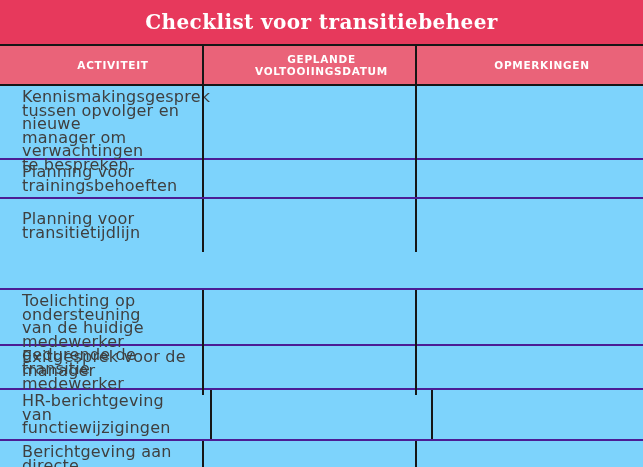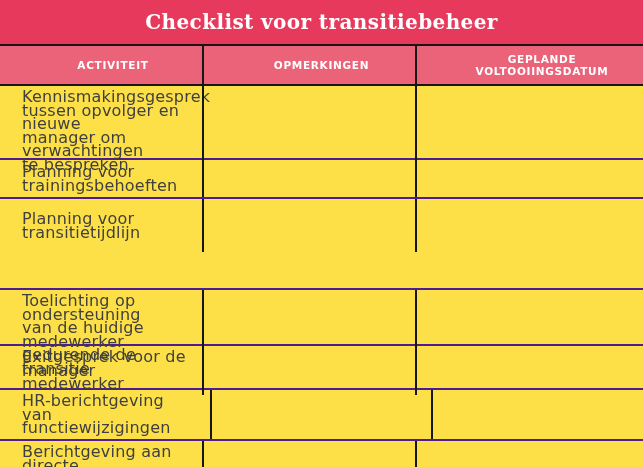--- a/index.html
+++ b/index.html
@@ -1,21 +1,21 @@
 <!DOCTYPE html>
 <html><head>
 <meta charset="utf-8">
 <style>
   html, body { margin: 0; padding: 0; background: #ffffff; }
   .page {
     width: 643px;
     height: 467px;
     box-sizing: border-box;
     font-family: "DejaVu Sans", "Liberation Sans", sans-serif;
-    background: #fde047;
+    background: #7dd3fc;
     overflow: hidden;
   }
   .title-bar {
     height: 44px;
     background: #E7395C;
     display: flex;
     align-items: center;
     justify-content: center;
   }
   .title-bar h1 {
@@ -78,22 +78,22 @@
 <body>
 
 <div class="page">
 
   <div class="title-bar">
     <h1>Checklist voor transitiebeheer</h1>
   </div>
 
   <div class="header-row">
     <div class="header-cell col1">ACTIVITEIT</div>
+    <div class="header-cell col2">GEPLANDE VOLTOOIINGSDATUM</div>
     <div class="header-cell col3">OPMERKINGEN</div>
-    <div class="header-cell col2">GEPLANDE VOLTOOIINGSDATUM</div>
   </div>
 
   <div class="table-body">
     <div class="row">
       <div class="cell activity">Kennismakingsgesprek
 tussen opvolger en nieuwe
 manager om verwachtingen
 te bespreken</div>
       <div class="cell date"></div>
       <div class="cell remarks"></div>

